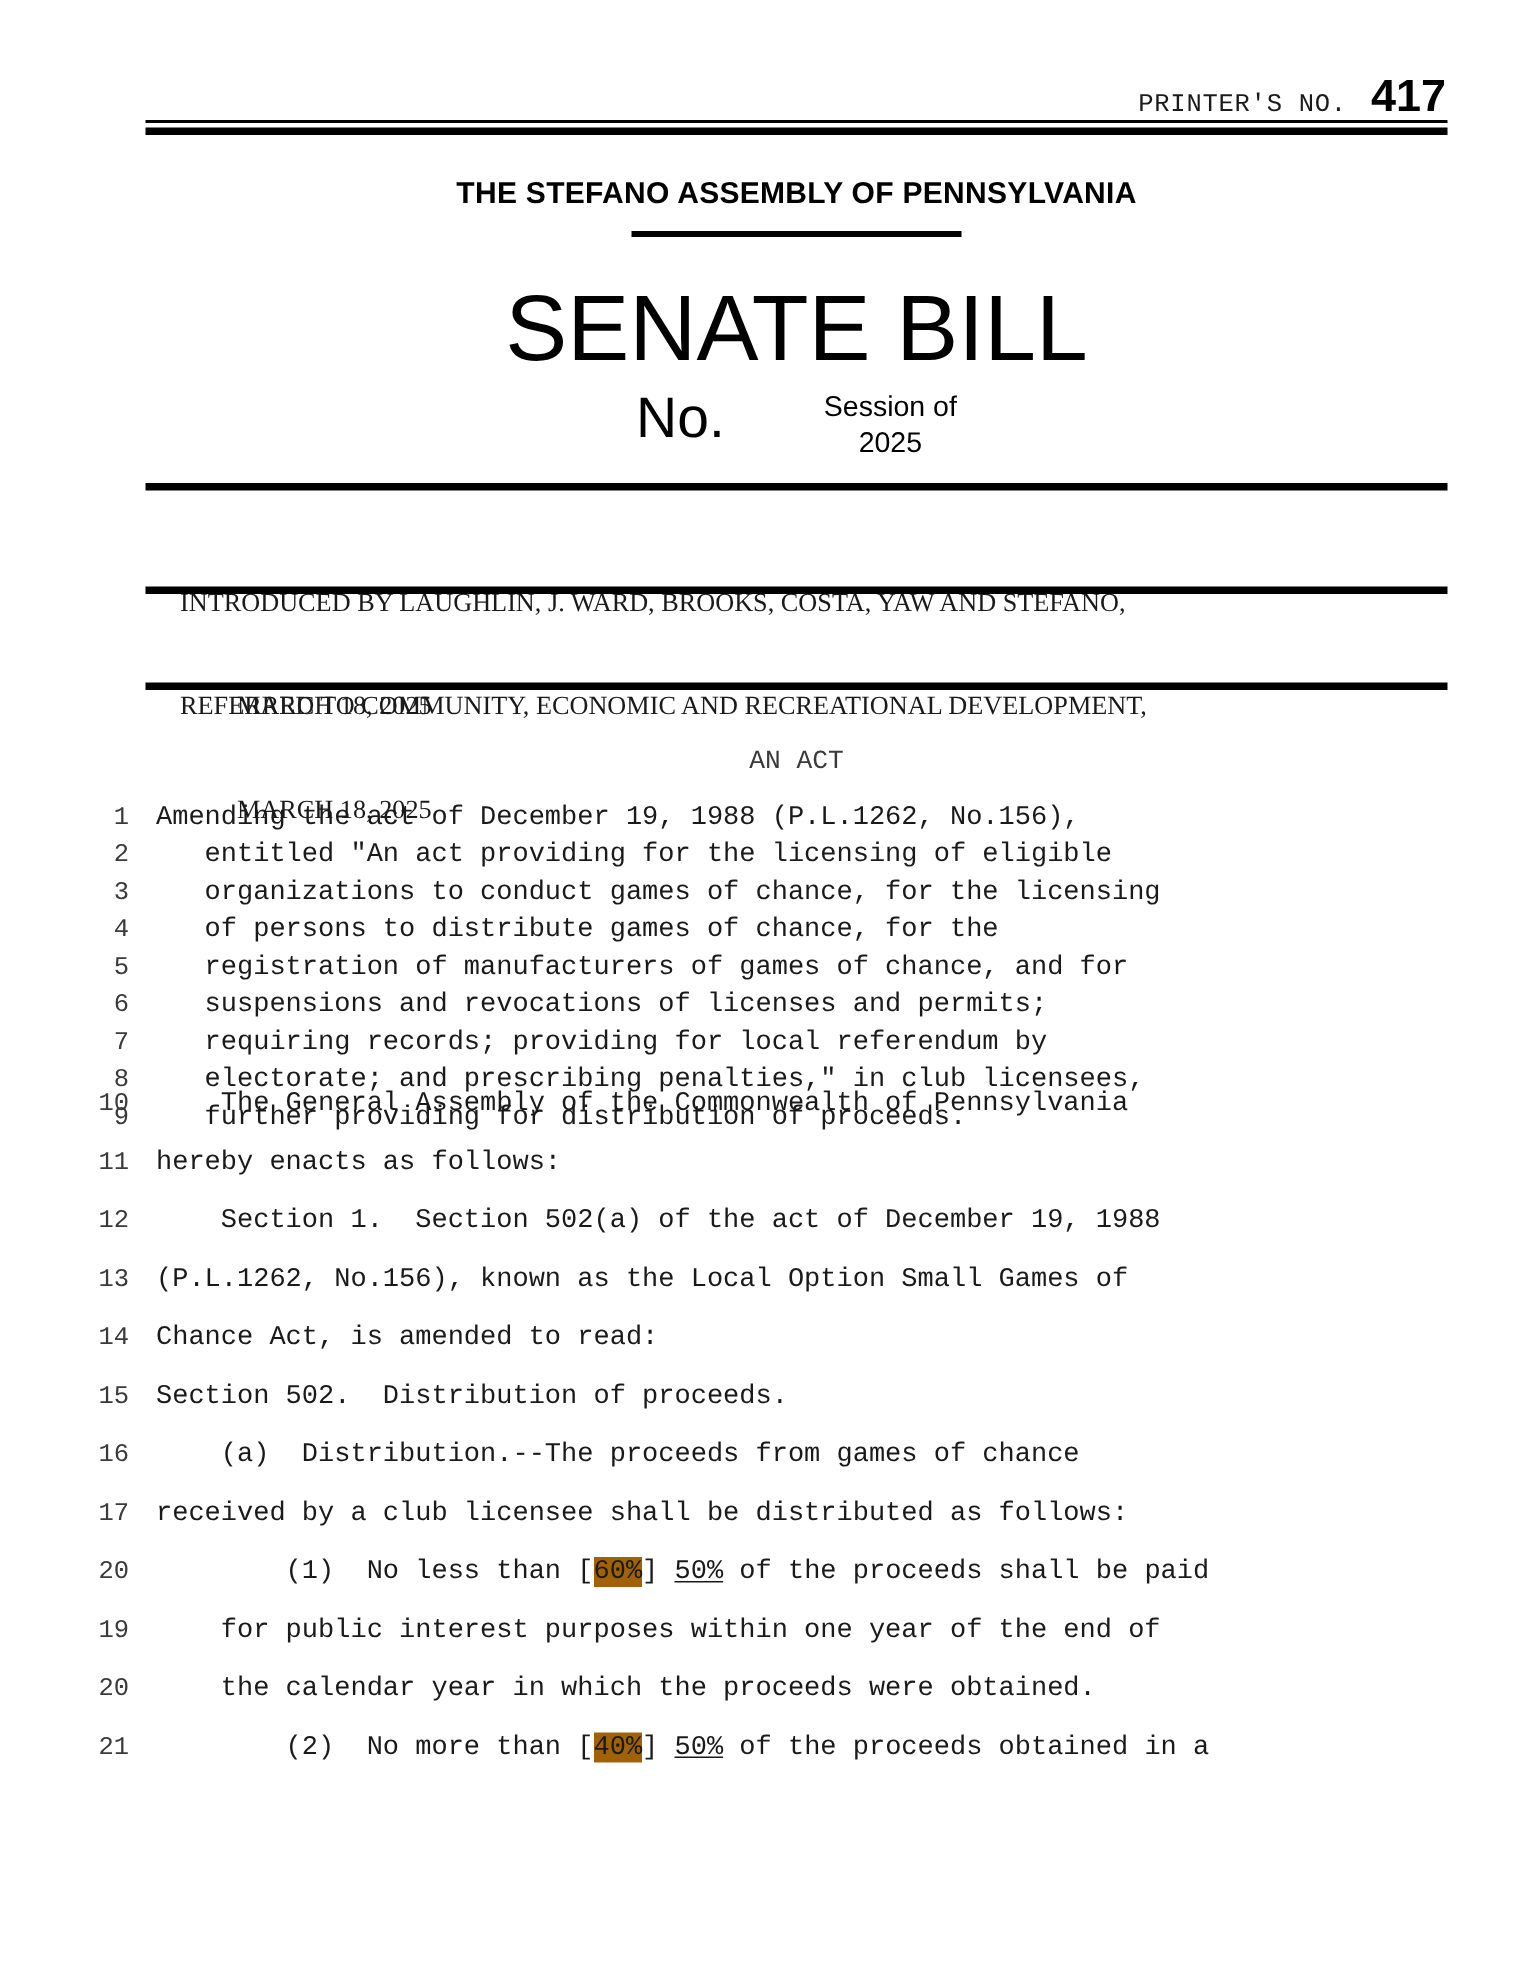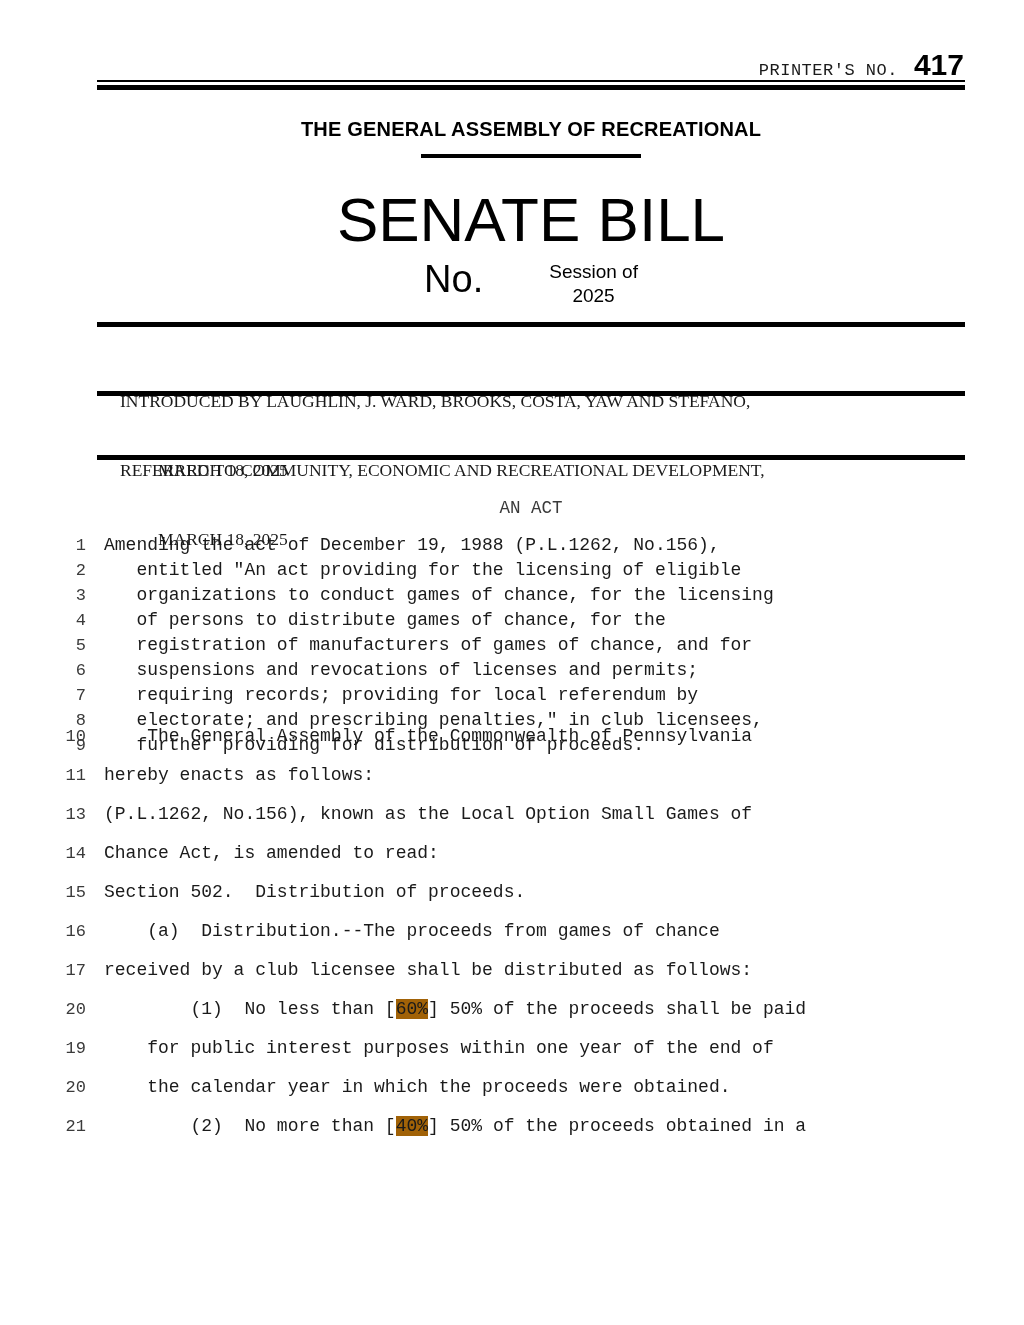--- a/index.html
+++ b/index.html
@@ -168,41 +168,42 @@
     font-size: 17px;
   }
   .ltext {
     white-space: pre;
     color: #1a1a1a;
   }
   .struck {
     background: #a16207;
   }
   .inserted {
+    text-decoration: underline;
     text-underline-offset: 2px;
   }
 </style>
 </head>
 <body>
 
 <div class="page">
 
   <div class="printer-line">
     <span class="printer-label">PRINTER'S NO.</span>
     <span class="printer-number">417</span>
   </div>
 
   <div class="rule-wrap" style="top:80px;">
     <div class="rule-thin"></div>
     <div class="rule-gap"></div>
     <div class="rule-thick"></div>
   </div>
 
   <div class="masthead" style="top:118px;">
-    <div class="assembly-title">THE GENERAL ASSEMBLY OF RECREATIONAL</div>
+    <div class="assembly-title">THE STEFANO ASSEMBLY OF PENNSYLVANIA</div>
     <div class="assembly-underline"></div>
     <div class="bill-type">SENATE BILL</div>
     <div class="bill-no-row">
       <span class="bill-no-label">No.</span>
       <span class="session-block">
         <div>Session of</div>
         <div>2025</div>
       </span>
     </div>
   </div>
@@ -239,20 +240,21 @@
       <div class="bline tight"><span class="lnum">5</span><span class="ltext">   registration of manufacturers of games of chance, and for</span></div>
       <div class="bline tight"><span class="lnum">6</span><span class="ltext">   suspensions and revocations of licenses and permits;</span></div>
       <div class="bline tight"><span class="lnum">7</span><span class="ltext">   requiring records; providing for local referendum by</span></div>
       <div class="bline tight"><span class="lnum">8</span><span class="ltext">   electorate; and prescribing penalties," in club licensees,</span></div>
       <div class="bline tight"><span class="lnum">9</span><span class="ltext">   further providing for distribution of proceeds.</span></div>
     </div>
 
   <div class="body-lines" id="body-lines" style="top:726px;">
       <div class="bline loose"><span class="lnum">10</span><span class="ltext">    The General Assembly of the Commonwealth of Pennsylvania</span></div>
       <div class="bline loose"><span class="lnum">11</span><span class="ltext">hereby enacts as follows:</span></div>
+      <div class="bline loose"><span class="lnum">12</span><span class="ltext">    Section 1.  Section 502(a) of the act of December 19, 1988</span></div>
       <div class="bline loose"><span class="lnum">13</span><span class="ltext">(P.L.1262, No.156), known as the Local Option Small Games of</span></div>
       <div class="bline loose"><span class="lnum">14</span><span class="ltext">Chance Act, is amended to read:</span></div>
       <div class="bline loose"><span class="lnum">15</span><span class="ltext">Section 502.  Distribution of proceeds.</span></div>
       <div class="bline loose"><span class="lnum">16</span><span class="ltext">    (a)  Distribution.--The proceeds from games of chance</span></div>
       <div class="bline loose"><span class="lnum">17</span><span class="ltext">received by a club licensee shall be distributed as follows:</span></div>
       <div class="bline loose"><span class="lnum">20</span><span class="ltext"><span>        (1)  No less than [</span><span class="struck">60%</span><span>] </span><span class="inserted">50%</span><span> of the proceeds shall be paid</span></span></div>
       <div class="bline loose"><span class="lnum">19</span><span class="ltext">    for public interest purposes within one year of the end of</span></div>
       <div class="bline loose"><span class="lnum">20</span><span class="ltext">    the calendar year in which the proceeds were obtained.</span></div>
       <div class="bline loose"><span class="lnum">21</span><span class="ltext"><span>        (2)  No more than [</span><span class="struck">40%</span><span>] </span><span class="inserted">50%</span><span> of the proceeds obtained in a</span></span></div>
     </div>

